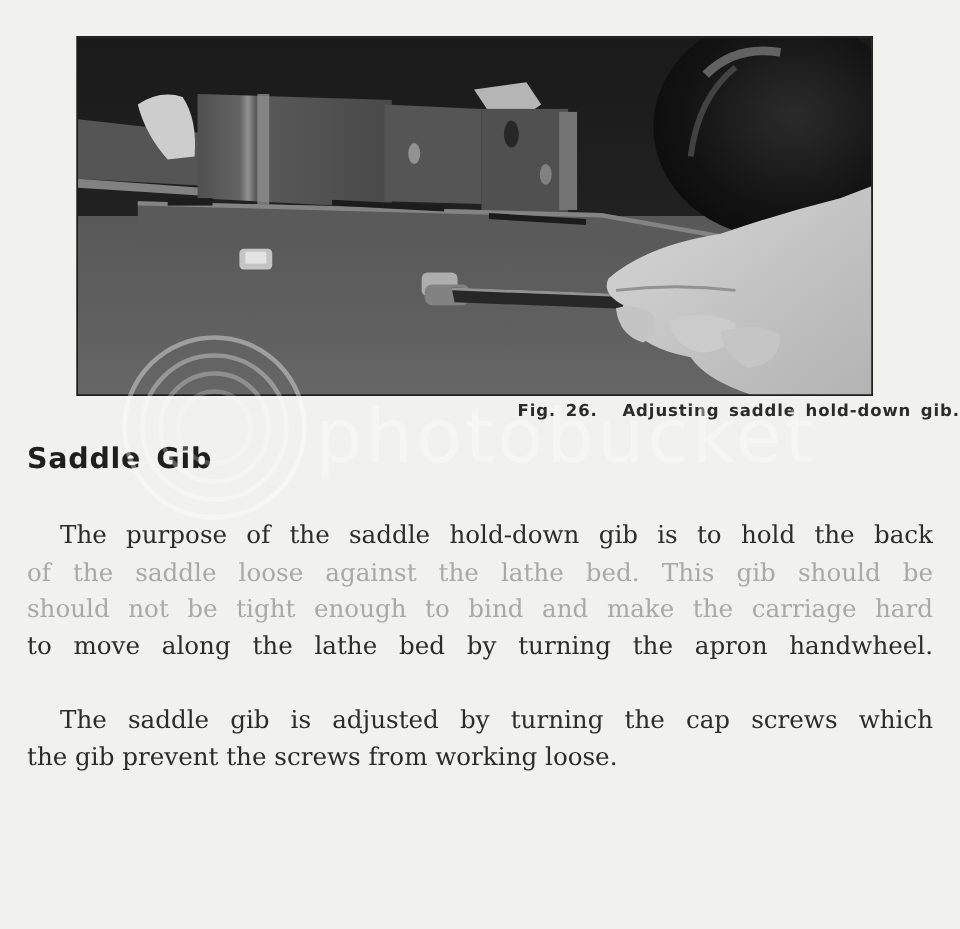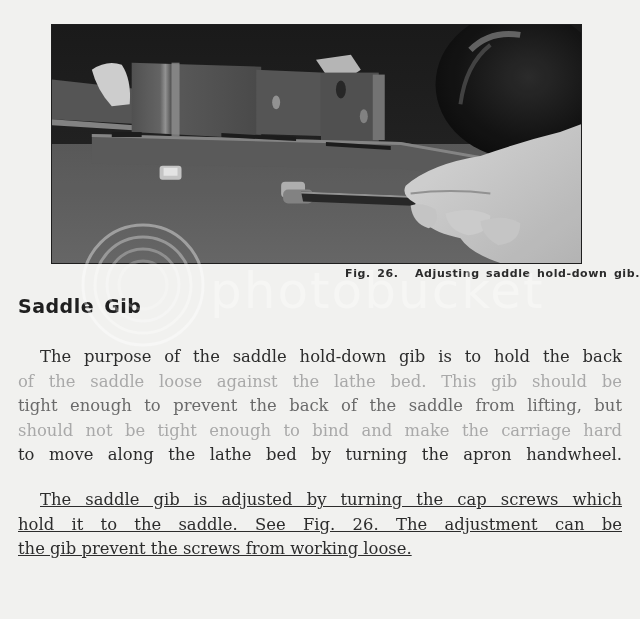--- a/index.html
+++ b/index.html
@@ -78,21 +78,21 @@
     .body-text .line.last {
       text-align-last: left;
     }
     .body-text .line.first {
       padding-left: 22px;
     }
     .body-text .line.faded {
       color: #a9a9a9;
     }
     .p1 { top: 345px; }
-    .p2 { top: 488px; text-decoration: underline; }
+    .p2 { top: 468px; }
     .watermark {
       position: absolute;
       left: 78px;
       top: 220px;
       width: 130px;
       height: 130px;
       pointer-events: none;
       opacity: 0.55;
     }
     .watermark-text {
@@ -190,28 +190,26 @@
 <div class="caption">
   <span class="fig-num">Fig. 26.</span>
   <span>Adjusting saddle hold-down gib.</span>
 </div>
 
 <div class="heading">Saddle Gib</div>
 
 <div class="body-text p1">
   <span class="line first">The purpose of the saddle hold-down gib is to hold the back</span>
   <span class="line faded">of the saddle loose against the lathe bed.  This gib should be</span>
-  <span class="line" style="color:#6a6a6a">tight enough to prevent the back of the saddle from lifting, but</span>
   <span class="line faded">should not be tight enough to bind and make the carriage hard</span>
   <span class="line">to move along the lathe bed by turning the apron handwheel.</span>
 </div>
 
 <div class="body-text p2">
   <span class="line first">The saddle gib is adjusted by turning the cap screws which</span>
-  <span class="line">hold it to the saddle.  See Fig. 26.  The adjustment can be</span>
   <span class="line last">the gib prevent the screws from working loose.</span>
 </div>
 
 <svg class="watermark" viewBox="0 0 130 130">
   <circle cx="65" cy="65" r="60" fill="none" stroke="#ffffff" stroke-width="3" opacity="0.7"></circle>
   <circle cx="65" cy="65" r="48" fill="none" stroke="#ffffff" stroke-width="3" opacity="0.6"></circle>
   <circle cx="65" cy="65" r="36" fill="none" stroke="#ffffff" stroke-width="3" opacity="0.5"></circle>
   <circle cx="65" cy="65" r="24" fill="none" stroke="#ffffff" stroke-width="3" opacity="0.4"></circle>
 </svg>
 <div class="watermark-text">photobucket</div>

